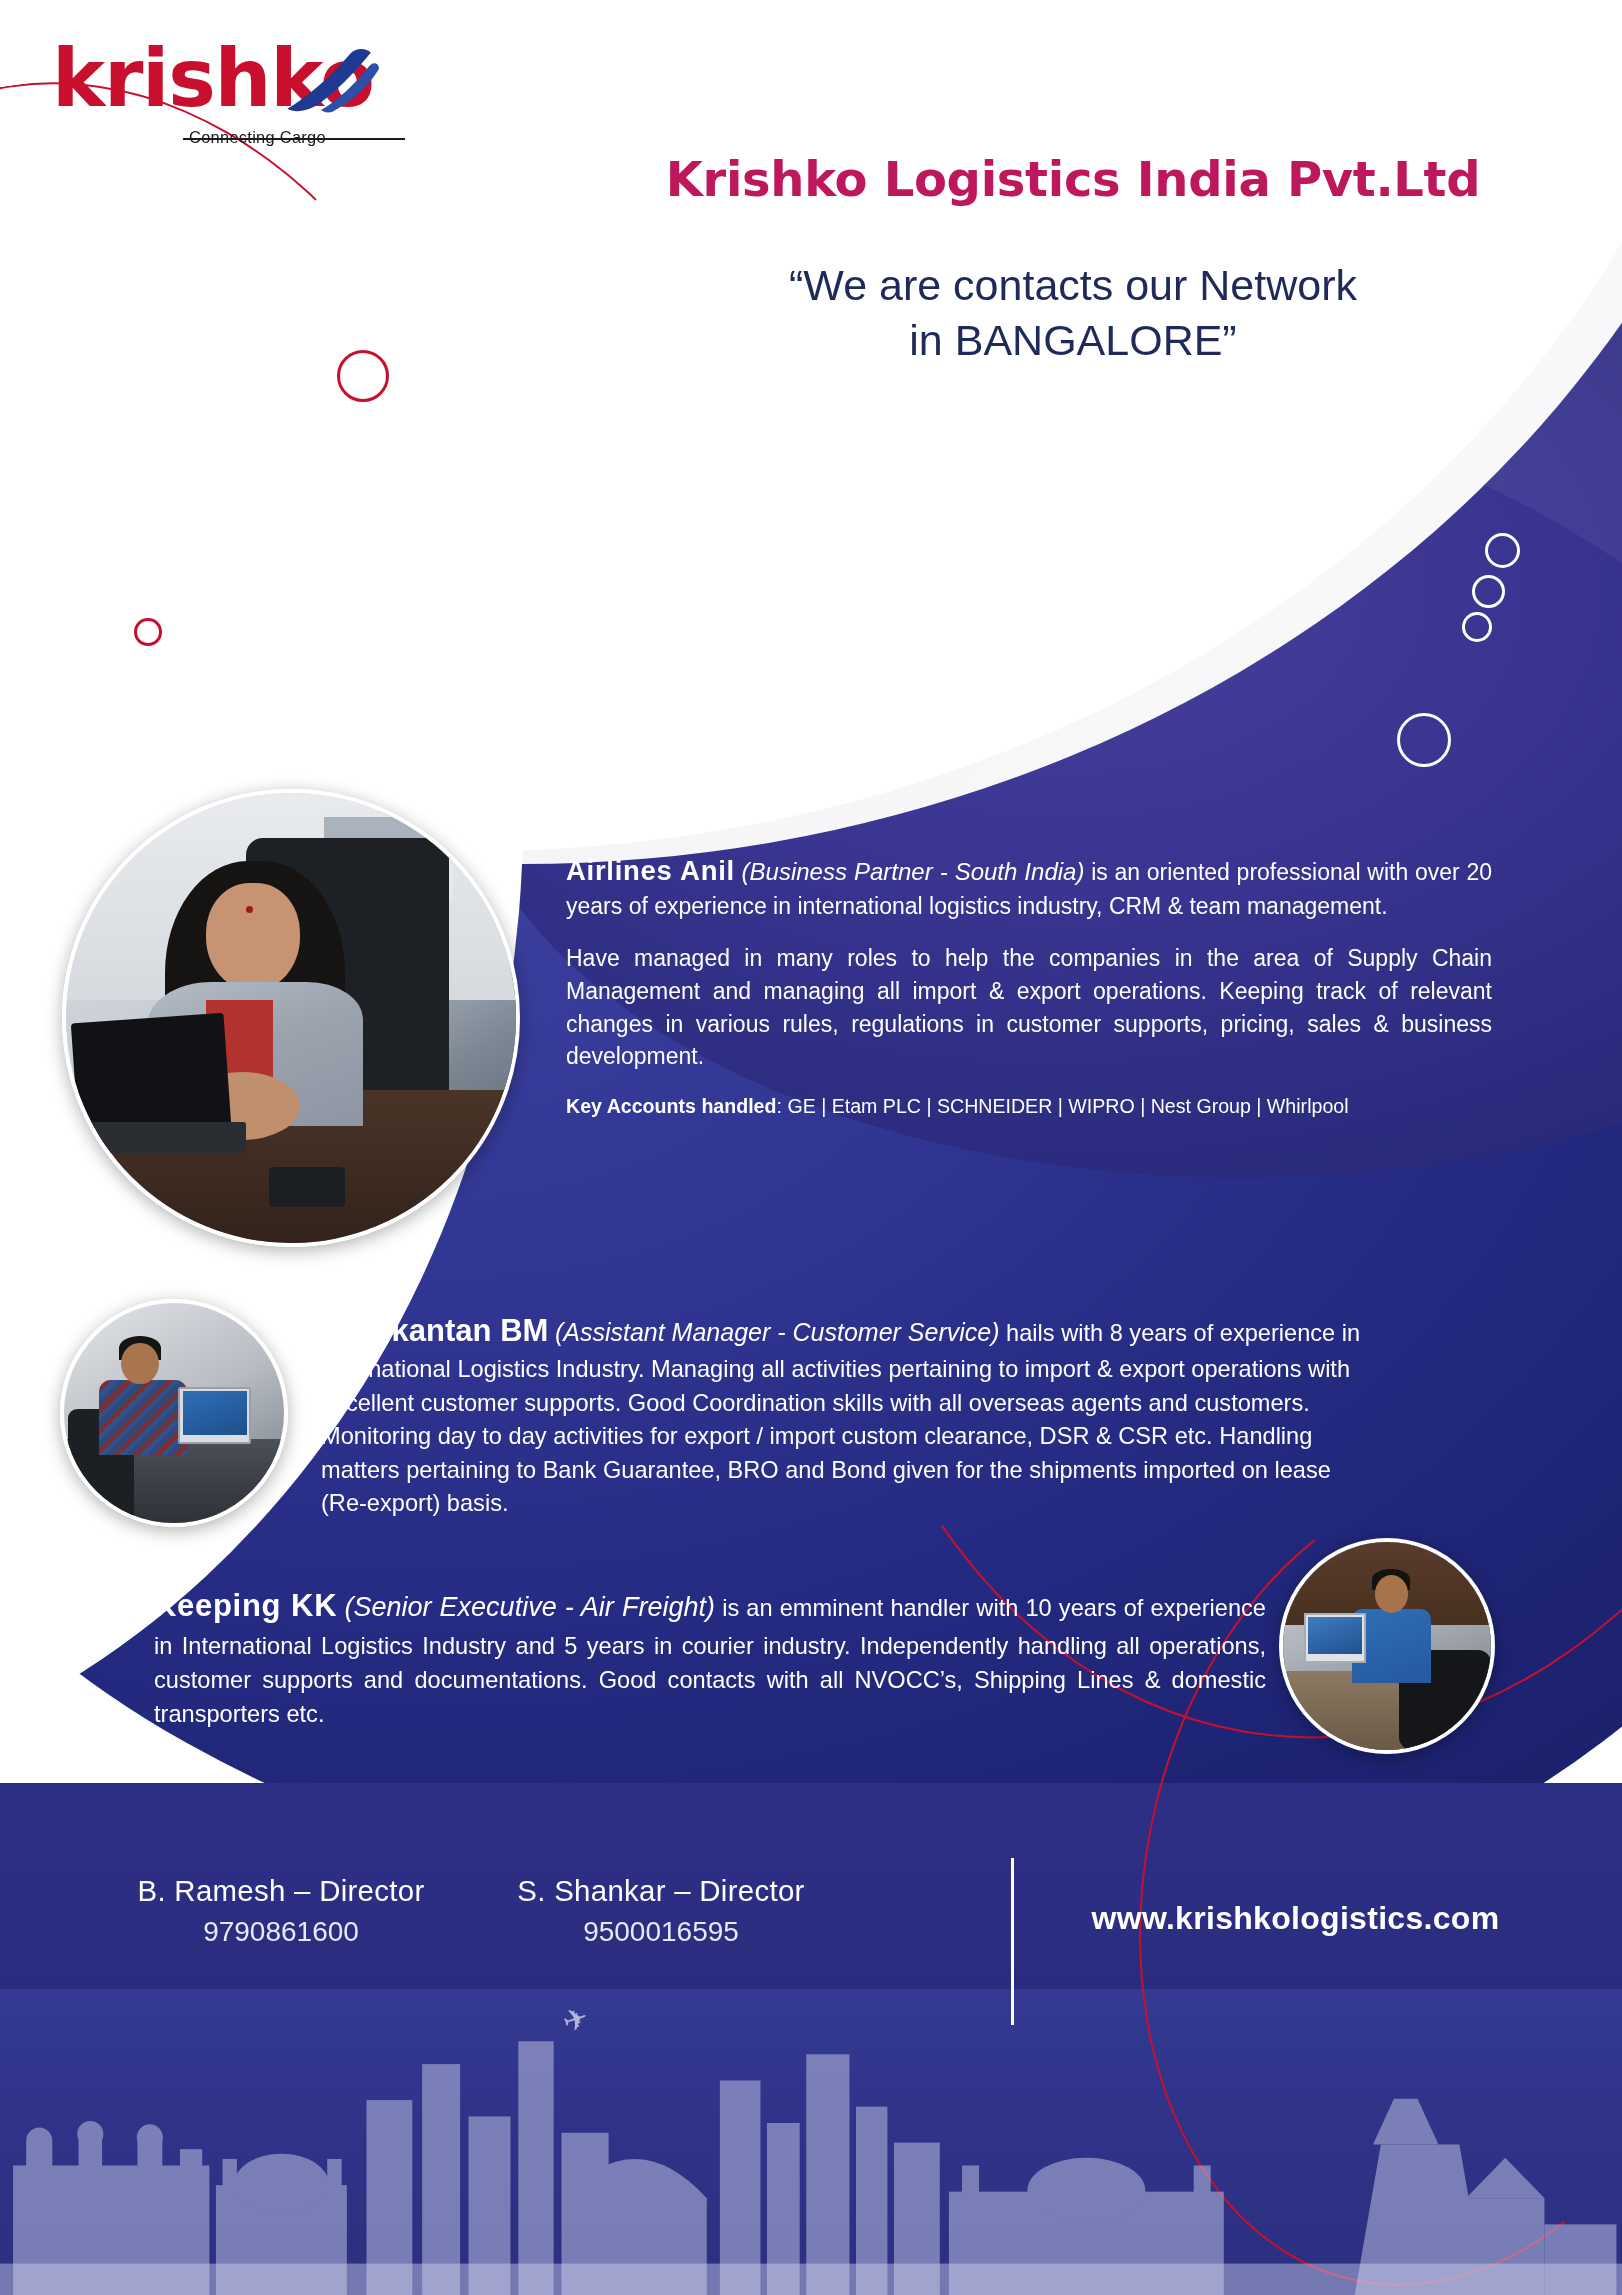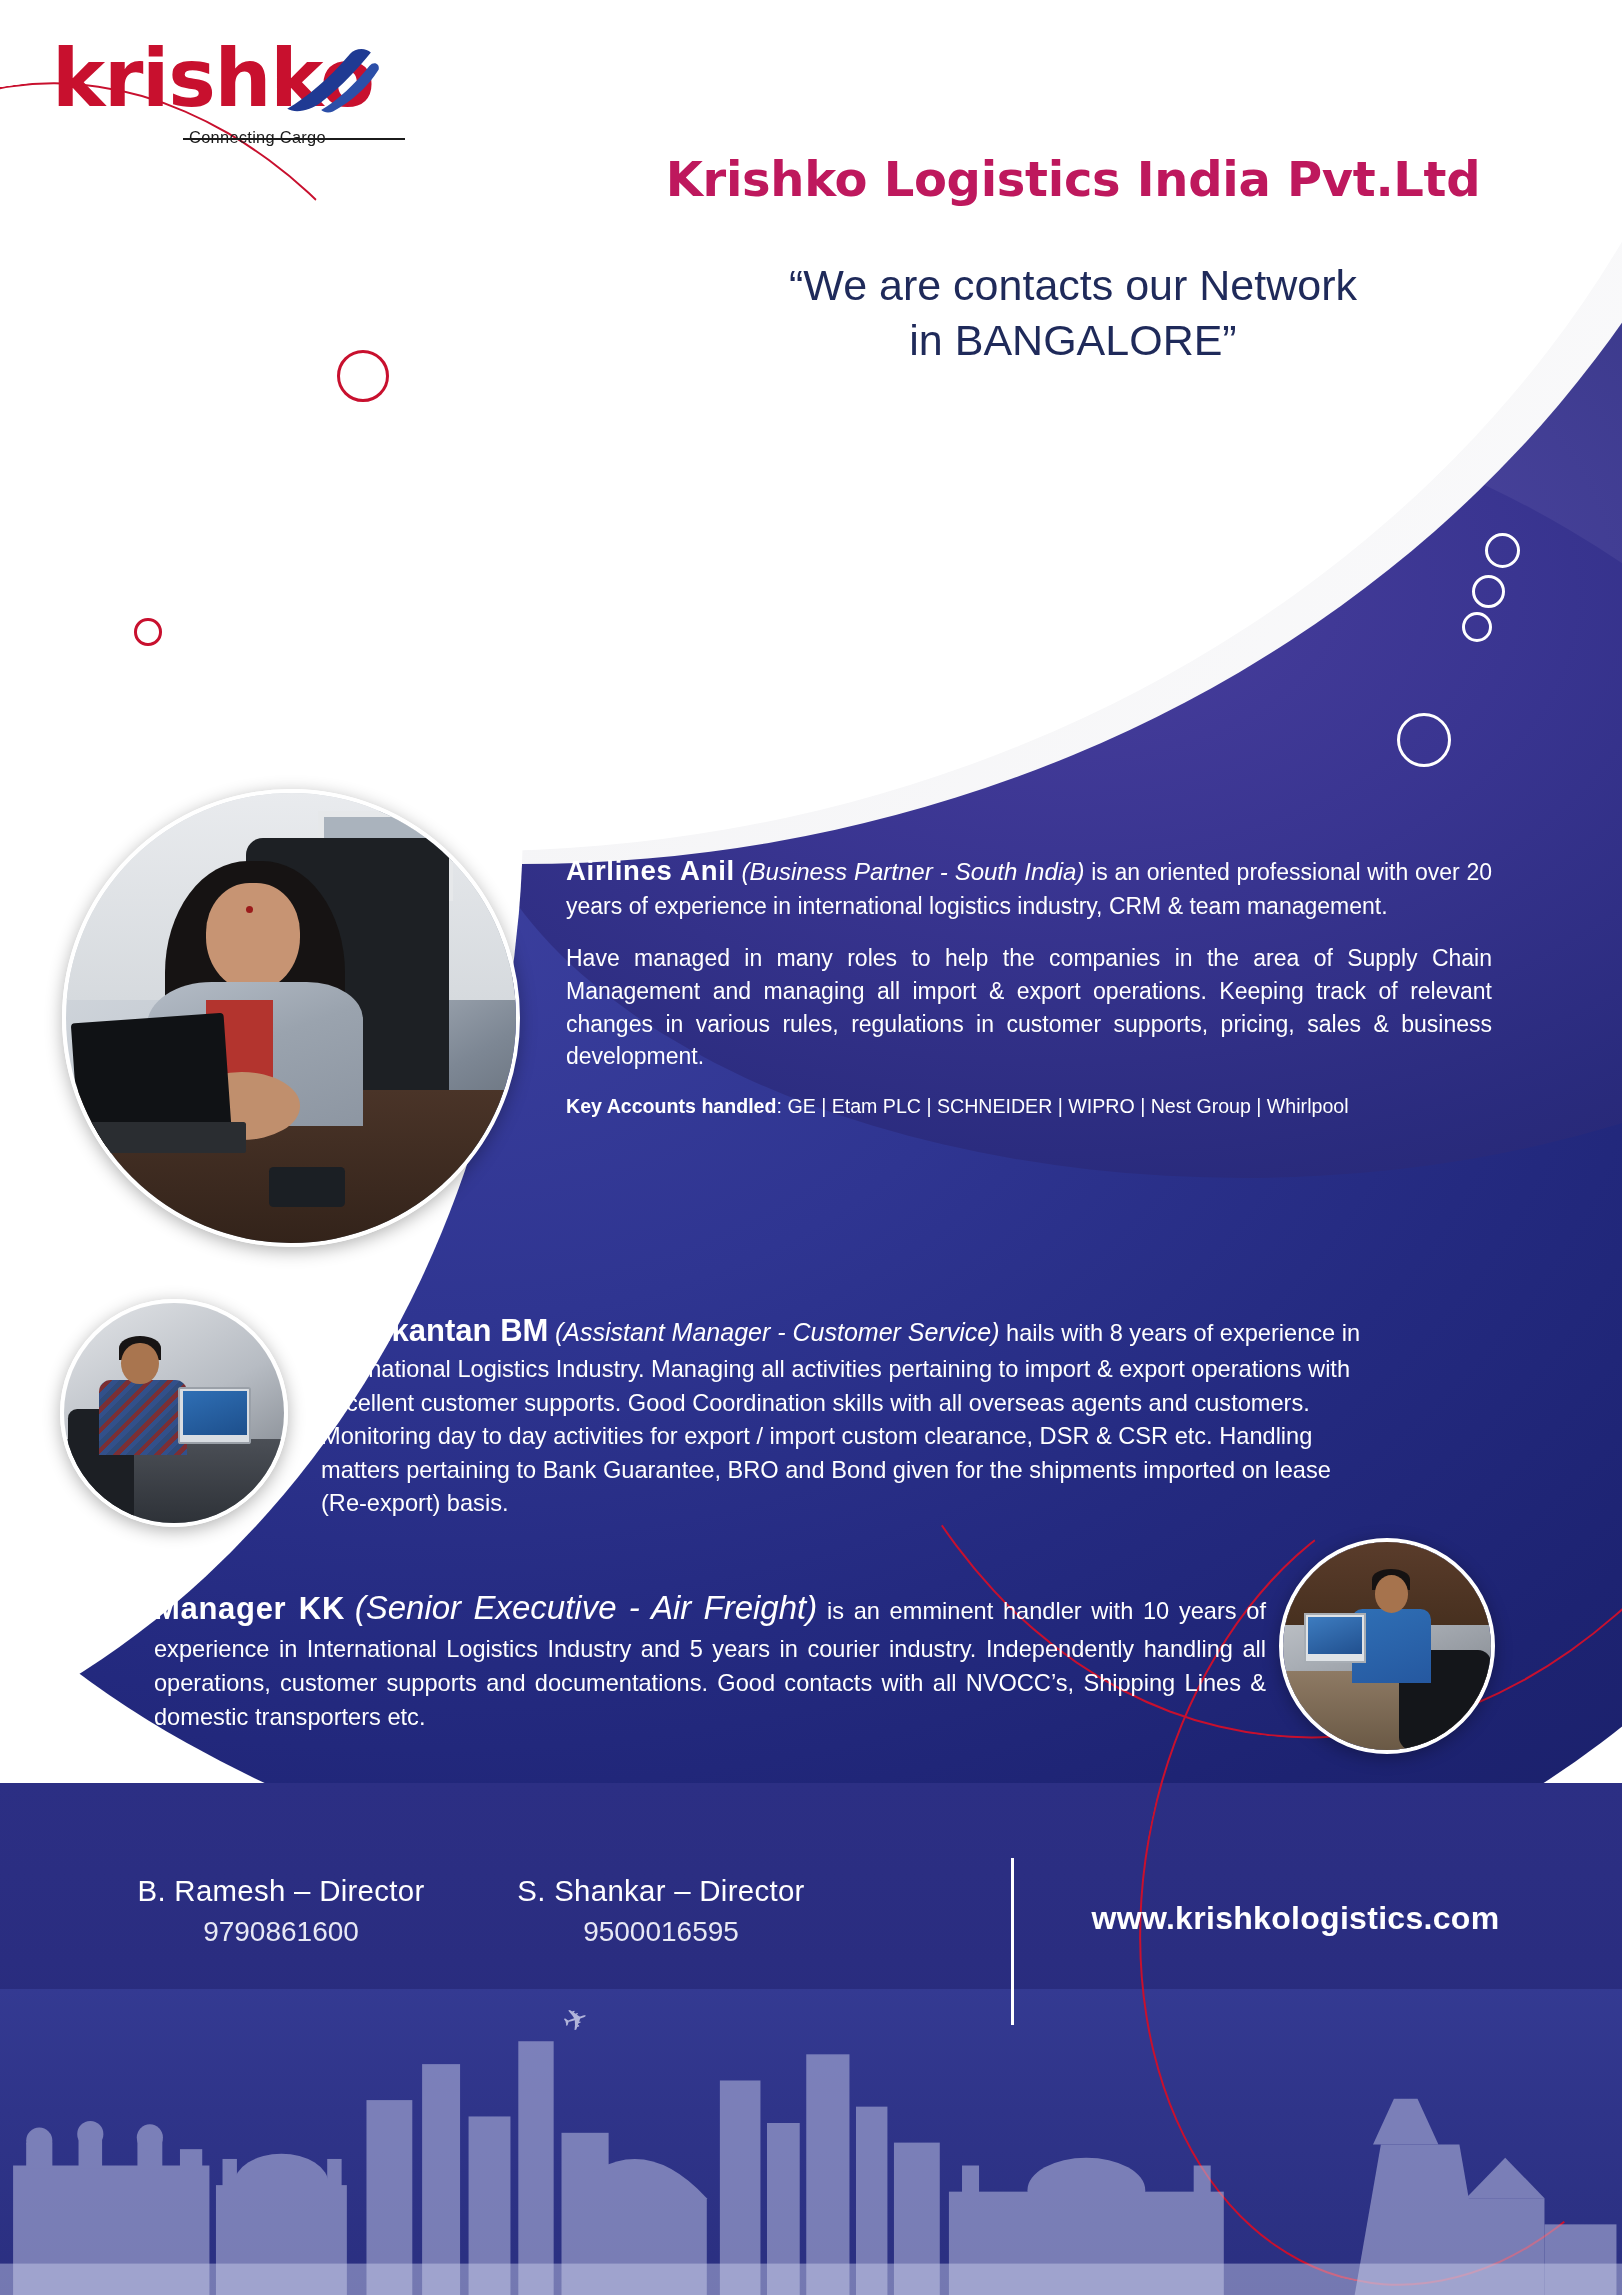--- a/index.html
+++ b/index.html
@@ -221,21 +221,21 @@
   .bio-1 .role { font-style: italic; font-size: 24px; }
   .key-accounts { font-size: 19.6px; margin-top: 5.2px; }
   .key-accounts b { font-weight: bold; }
 
   .bio-2 { left: 321px; top: 1309px; width: 1044px; font-size: 23.6px; line-height: 1.42; text-align: left; }
   .bio-2 .lead-name { font-weight: bold; font-size: 31px; }
   .bio-2 .role { font-style: italic; font-size: 25px; }
 
   .bio-3 { left: 154px; top: 1584px; width: 1112px; font-size: 23.6px; line-height: 1.45; text-align: justify; }
   .bio-3 .lead-name { font-weight: bold; font-size: 31px; letter-spacing: 0.7px; }
-  .bio-3 .role { font-style: italic; font-size: 33px; }
+  .bio-3 .role { font-style: italic; font-size: 27px; }
 
   
   .footer { position: absolute; left: 0; top: 1835px; width: 1623px; height: 216px; }
   .contact {
     position: absolute;
     text-align: center;
     color: #ffffff;
   }
   .contact .name { font-size: 29.4px; font-weight: normal; letter-spacing: 0.3px; }
   .contact .phone { font-size: 28px; margin-top: 8px; color: #e8e9f5; }
@@ -366,21 +366,21 @@
         <div class="p3-shirt"></div>
       <div class="p3-hair"></div>
         <div class="p3-head"></div>
       <div class="p3-laptop"></div>
         <div class="p3-screen"></div>
     </div>
   </div>
 
   <div class="bio bio-3">
     <p>
-      <span class="lead-name">Manager  KK</span>
+      <span class="lead-name">Keeping  KK</span>
       <span class="role">(Senior Executive - Air Freight)</span><span> is an emminent handler with 10 years of experience in International Logistics Industry and 5 years in courier industry. Independently handling all operations, customer supports and  documentations. Good contacts with all NVOCC’s, Shipping Lines &amp; domestic transporters etc.</span>
     </p>
   </div>
 
   <div class="footer">
     <div class="contact c1">
       <div class="name">B. Ramesh – Director</div>
       <div class="phone">9790861600</div>
     </div>
     <div class="contact c2">

